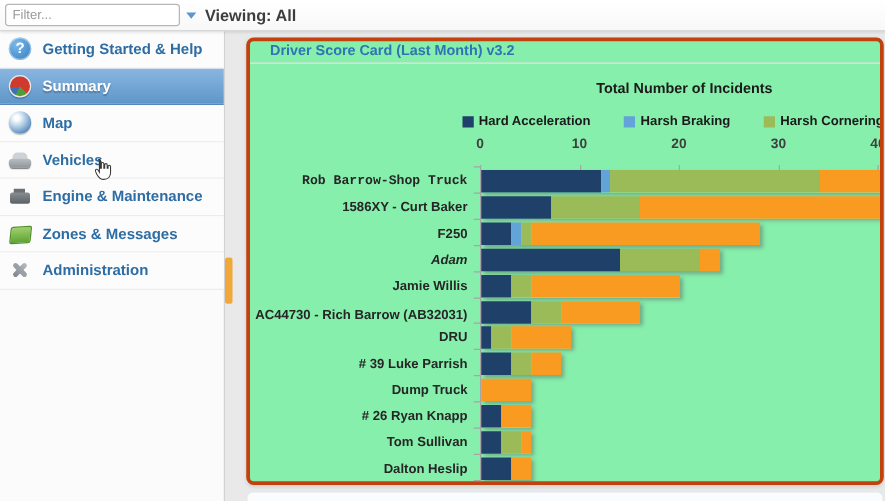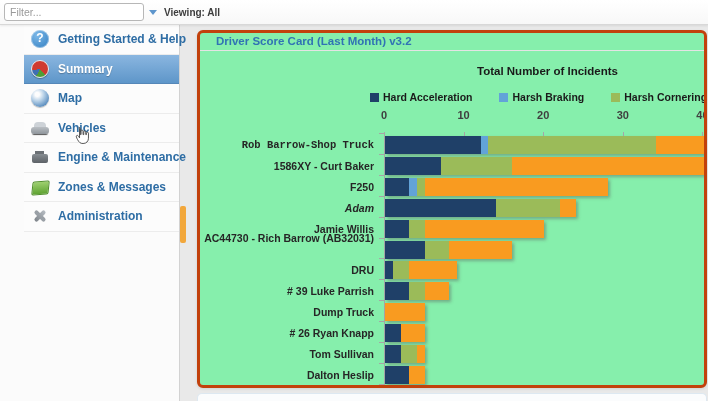--- a/index.html
+++ b/index.html
@@ -11,27 +11,27 @@
             background:linear-gradient(#ffffff,#f8f8f8); border-bottom:1px solid #d8d8d8;
             box-shadow:0 1px 2px rgba(0,0,0,.08); z-index:20; }
   .filter-input { position:absolute; left:4px; top:3px; width:140px; height:18px;
             border:1px solid #b7b7b7; border-radius:3px; font:10.5px "Liberation Sans",sans-serif;
             color:#555; padding:0 5px; background:#fff; }
   .filter-input::placeholder { color:#9a9a9a; }
   .view-caret { position:absolute; left:149px; top:10px; width:0; height:0;
             border-left:4px solid transparent; border-right:4px solid transparent;
             border-top:5px solid #5d95cc; }
   .viewing { position:absolute; left:164px; top:0; height:25px; line-height:25px;
-            font-size:10px; font-weight:bold; color:#3d3d3d; }
+            font-size:13px; font-weight:bold; color:#3d3d3d; }
 
   
   .sidebar { position:absolute; left:0; top:25px; width:180px; height:376px;
             background:#fbfbfb; border-right:1px solid #d2d2d2; z-index:10; }
   .side-item { height:29.5px; display:flex; align-items:center; gap:9px; padding-left:7px;
-            border-bottom:1px solid #ececec; cursor:pointer; background:#fcfcfc;margin-left:24px; }
+            border-bottom:1px solid #ececec; cursor:pointer; background:#fcfcfc; }
   .side-item.active { background:linear-gradient(#8ab6e0,#5e96c9); border-bottom:1px solid #5587b8; }
   .side-lbl { font-size:12px; font-weight:bold; color:#2e6da4; white-space:nowrap; }
   .side-item.active .side-lbl { color:#fff; text-shadow:0 1px 1px rgba(0,0,0,.25); }
 
   .ic { width:18px; height:18px; position:relative; flex:none; }
   .ic-help { background:radial-gradient(circle at 35% 30%, #7db9e8, #2f7cc0); border-radius:50%;
              color:#fff; font-weight:bold; font-size:12px; text-align:center; line-height:17px;
              box-shadow:inset 0 0 0 1px rgba(255,255,255,.4); }
   .ic-help::before { content:"?"; }
   .ic-summary { border-radius:50%;
@@ -212,21 +212,21 @@
         <div class="bar-seg" style="width: 111.44px; background: rgb(31, 64, 104);"></div>
         <div class="bar-seg" style="width: 63.68px; background: rgb(155, 187, 89);"></div>
         <div class="bar-seg" style="width: 15.92px; background: rgb(249, 155, 32);"></div>
       </div>
       <div class="bar-label" style="top: 186.6px;">Jamie Willis</div>
       <div class="bar-stack" style="top: 186.6px;">
         <div class="bar-seg" style="width: 23.88px; background: rgb(31, 64, 104);"></div>
         <div class="bar-seg" style="width: 15.92px; background: rgb(155, 187, 89);"></div>
         <div class="bar-seg" style="width: 119.4px; background: rgb(249, 155, 32);"></div>
       </div>
-      <div class="bar-label" style="top: 196px;">AC44730 - Rich Barrow (AB32031)</div>
+      <div class="bar-label" style="top: 210px;">AC44730 - Rich Barrow (AB32031)</div>
       <div class="bar-stack" style="top: 207.5px;">
         <div class="bar-seg" style="width: 39.8px; background: rgb(31, 64, 104);"></div>
         <div class="bar-seg" style="width: 23.88px; background: rgb(155, 187, 89);"></div>
         <div class="bar-seg" style="width: 63.68px; background: rgb(249, 155, 32);"></div>
       </div>
       <div class="bar-label" style="top: 228.4px;">DRU</div>
       <div class="bar-stack" style="top: 228.4px;">
         <div class="bar-seg" style="width: 7.96px; background: rgb(31, 64, 104);"></div>
         <div class="bar-seg" style="width: 15.92px; background: rgb(155, 187, 89);"></div>
         <div class="bar-seg" style="width: 47.76px; background: rgb(249, 155, 32);"></div>

